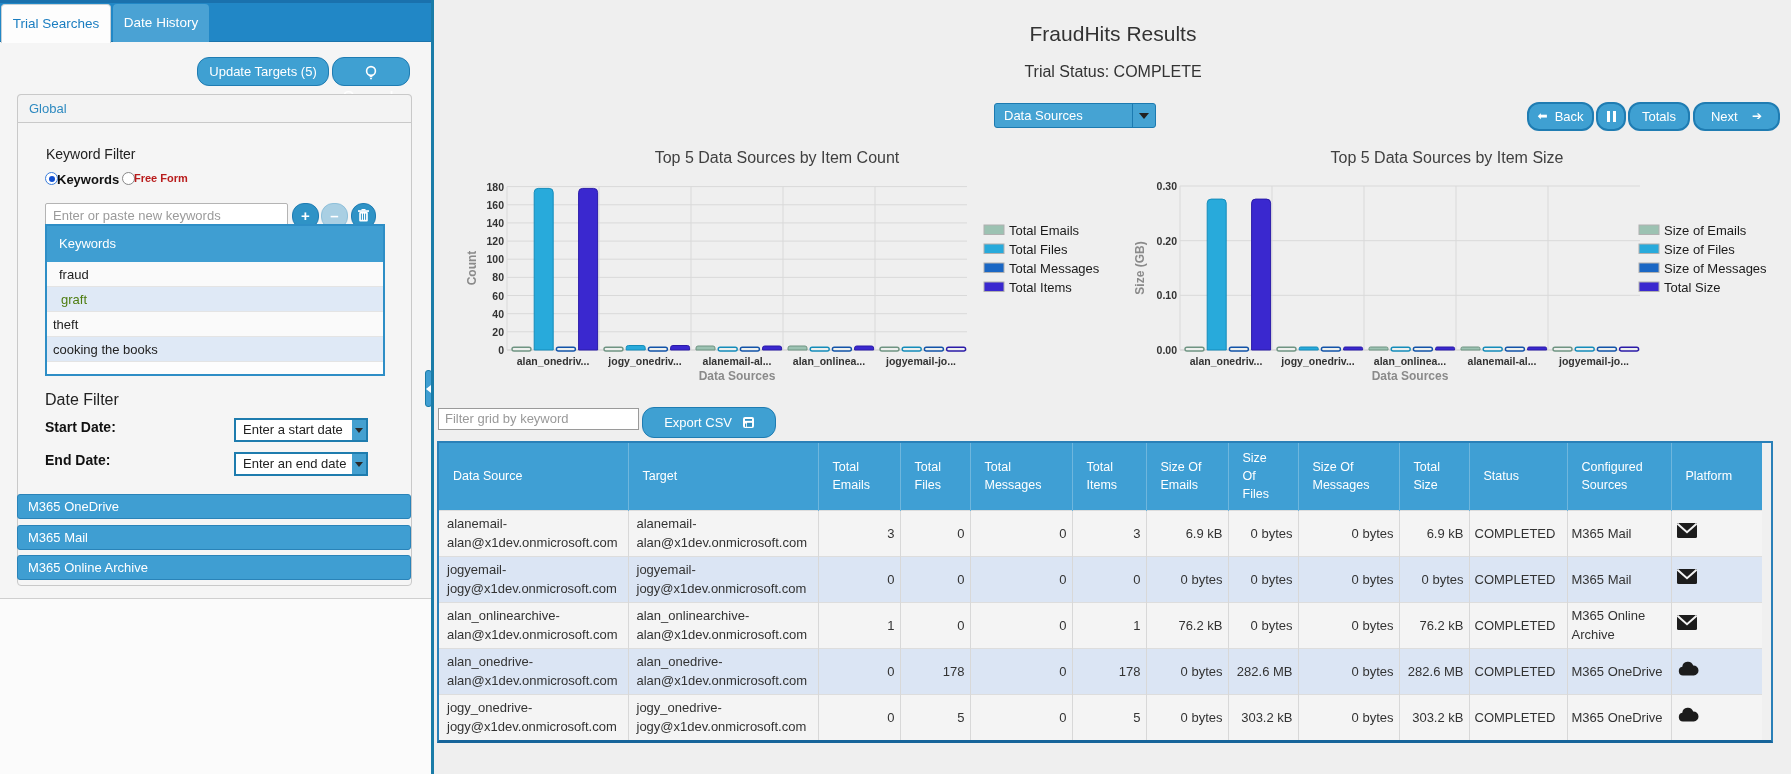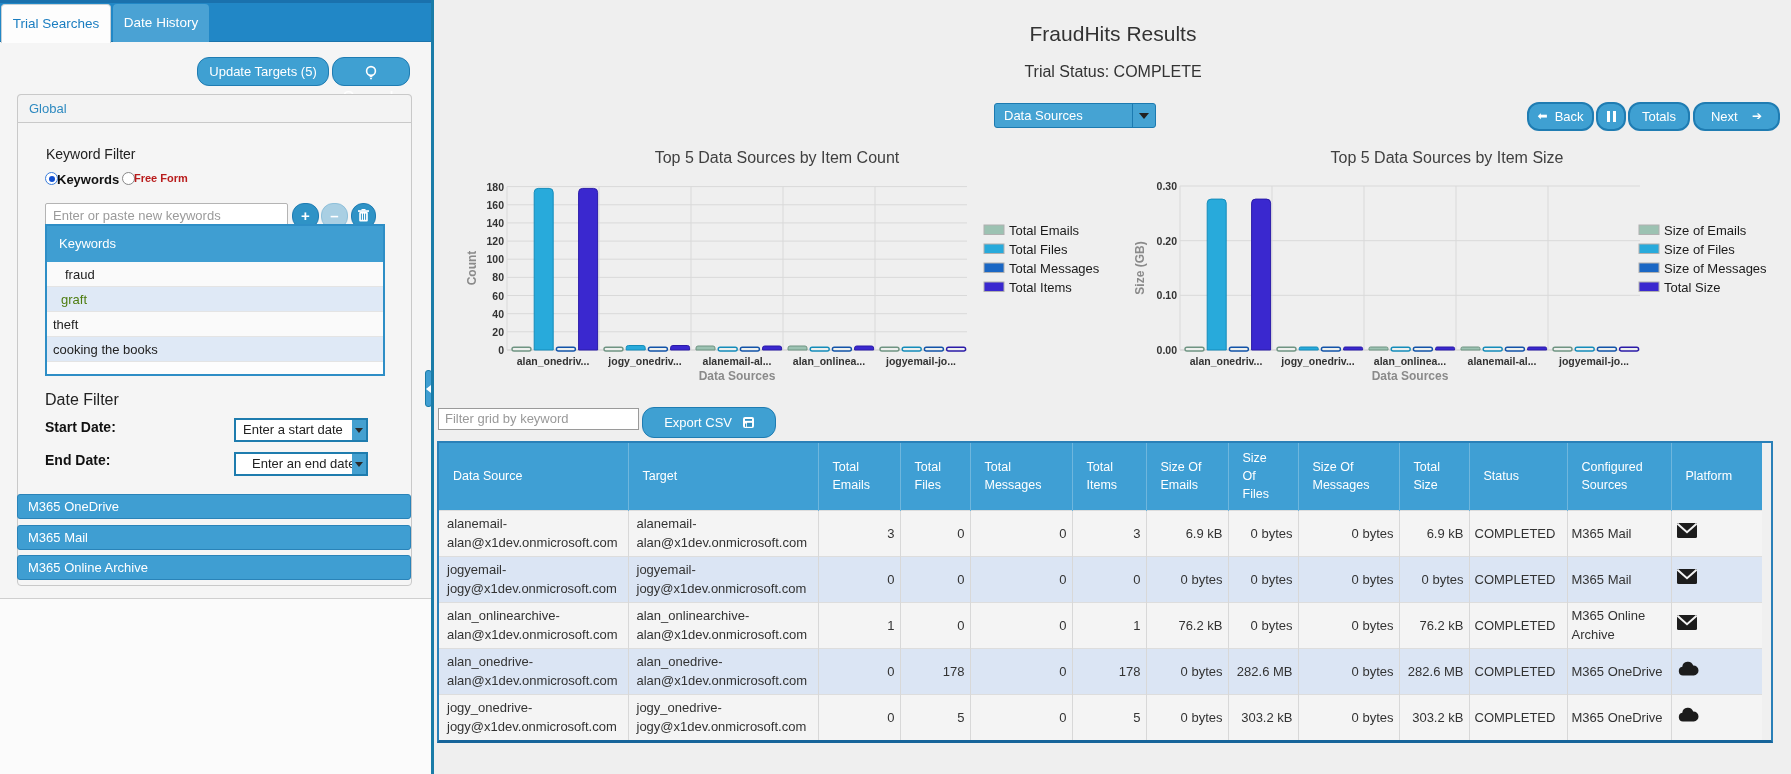--- a/index.html
+++ b/index.html
@@ -49,34 +49,34 @@
       <rect x="1.2" y="3" width="8.6" height="9.4" rx="1" fill="#fff"></rect>
       <rect x="0" y="1.2" width="11" height="1.7" fill="#fff"></rect>
       <rect x="3.5" y="0" width="4" height="1.4" fill="#fff"></rect>
       <line x1="3.4" y1="4.6" x2="3.4" y2="10.8" stroke="#2f93c6" stroke-width="1"></line>
       <line x1="5.5" y1="4.6" x2="5.5" y2="10.8" stroke="#2f93c6" stroke-width="1"></line>
       <line x1="7.6" y1="4.6" x2="7.6" y2="10.8" stroke="#2f93c6" stroke-width="1"></line>
     </svg></div>
 
 <div class="abs" style="left:45px;top:224px;width:340px;height:152px;background:#fdfdfd;border:2px solid #2e8ec6"></div>
 <div class="abs" style="left:47px;top:226px;width:336px;height:36px;background:#3f9ed2;color:#fff;font-size:13px;line-height:36px;padding-left:12px">Keywords</div>
-<div class="abs" style="left:47px;top:262px;width:336px;height:25px;background:#fafafa;font-size:13px;color:#222;line-height:25px;padding-left:18px;border-bottom:1px solid #e4e4e4">fraud</div>
+<div class="abs" style="left:47px;top:262px;width:336px;height:25px;background:#fafafa;font-size:13px;color:#222;line-height:25px;padding-left:12px;border-bottom:1px solid #e4e4e4">fraud</div>
 <div class="abs" style="left:47px;top:287px;width:336px;height:25px;background:#dfe9f6;font-size:13px;color:#4d7c0f;line-height:25px;padding-left:14px;border-bottom:1px solid #e4e4e4">graft</div>
 <div class="abs" style="left:47px;top:312px;width:336px;height:25px;background:#fafafa;font-size:13px;color:#222;line-height:25px;padding-left:6px;border-bottom:1px solid #e4e4e4">theft</div>
 <div class="abs" style="left:47px;top:337px;width:336px;height:25px;background:#dfe9f6;font-size:13px;color:#222;line-height:25px;padding-left:6px;border-bottom:1px solid #e4e4e4">cooking the books</div>
 
 <div class="abs" style="left:45px;top:391px;font-size:16px;color:#222">Date Filter</div>
 <div class="abs" style="left:45px;top:419px;font-size:14px;font-weight:bold;color:#111">Start Date:</div>
 <div class="abs" style="left:234px;top:418px;width:134px;height:24px;background:#fff;border:2px solid #1e7cae;font-size:13px;color:#222;line-height:20px;padding-left:7px;white-space:nowrap">Enter a start date<div class="abs" style="right:0;top:0;width:14px;height:20px;background:#44a0d0">
       <svg width="8" height="5" viewBox="0 0 8 5" style="position:absolute;left:3px;top:7.5px">
         <path d="M0 0 L8 0 L4 5 Z" fill="#2b2b2b"></path>
       </svg>
     </div></div>
 <div class="abs" style="left:45px;top:452px;font-size:14px;font-weight:bold;color:#111">End Date:</div>
-<div class="abs" style="left:234px;top:452px;width:134px;height:24px;background:#fff;border:2px solid #1e7cae;font-size:13px;color:#222;line-height:20px;padding-left:16px;white-space:nowrap">Enter an end date<div class="abs" style="right:0;top:0;width:14px;height:20px;background:#44a0d0">
+<div class="abs" style="left:234px;top:452px;width:134px;height:24px;background:#fff;border:2px solid #1e7cae;font-size:13px;color:#222;line-height:20px;padding-left:7px;white-space:nowrap">Enter an end date<div class="abs" style="right:0;top:0;width:14px;height:20px;background:#44a0d0">
       <svg width="8" height="5" viewBox="0 0 8 5" style="position:absolute;left:3px;top:7.5px">
         <path d="M0 0 L8 0 L4 5 Z" fill="#2b2b2b"></path>
       </svg>
     </div></div>
 
 <div class="abs" style="left:17px;top:494px;width:394px;height:25px;background:#3f9ed2;border:1px solid #2a83b8;border-radius:3px;color:#fff;font-size:13px;line-height:23px;padding-left:10px">M365 OneDrive</div>
 <div class="abs" style="left:17px;top:525px;width:394px;height:25px;background:#3f9ed2;border:1px solid #2a83b8;border-radius:3px;color:#fff;font-size:13px;line-height:23px;padding-left:10px">M365 Mail</div>
 <div class="abs" style="left:17px;top:555px;width:394px;height:25px;background:#3f9ed2;border:1px solid #2a83b8;border-radius:3px;color:#fff;font-size:13px;line-height:23px;padding-left:10px">M365 Online Archive</div>
 
 <div class="abs" style="left:431px;top:0;width:3px;height:774px;background:#1a7ca8"></div>

